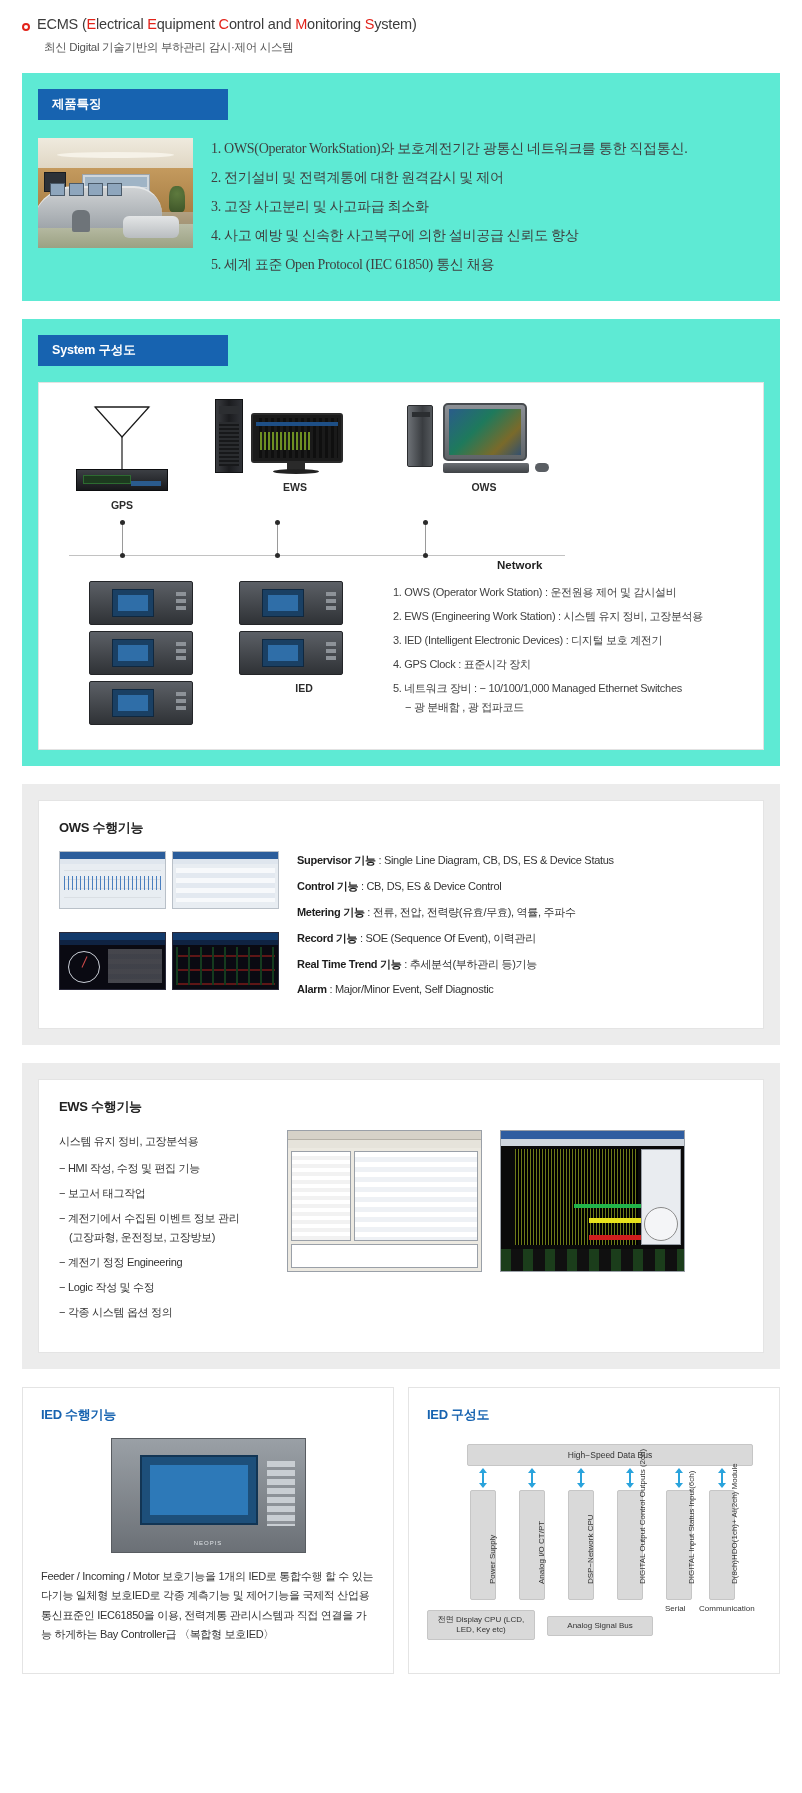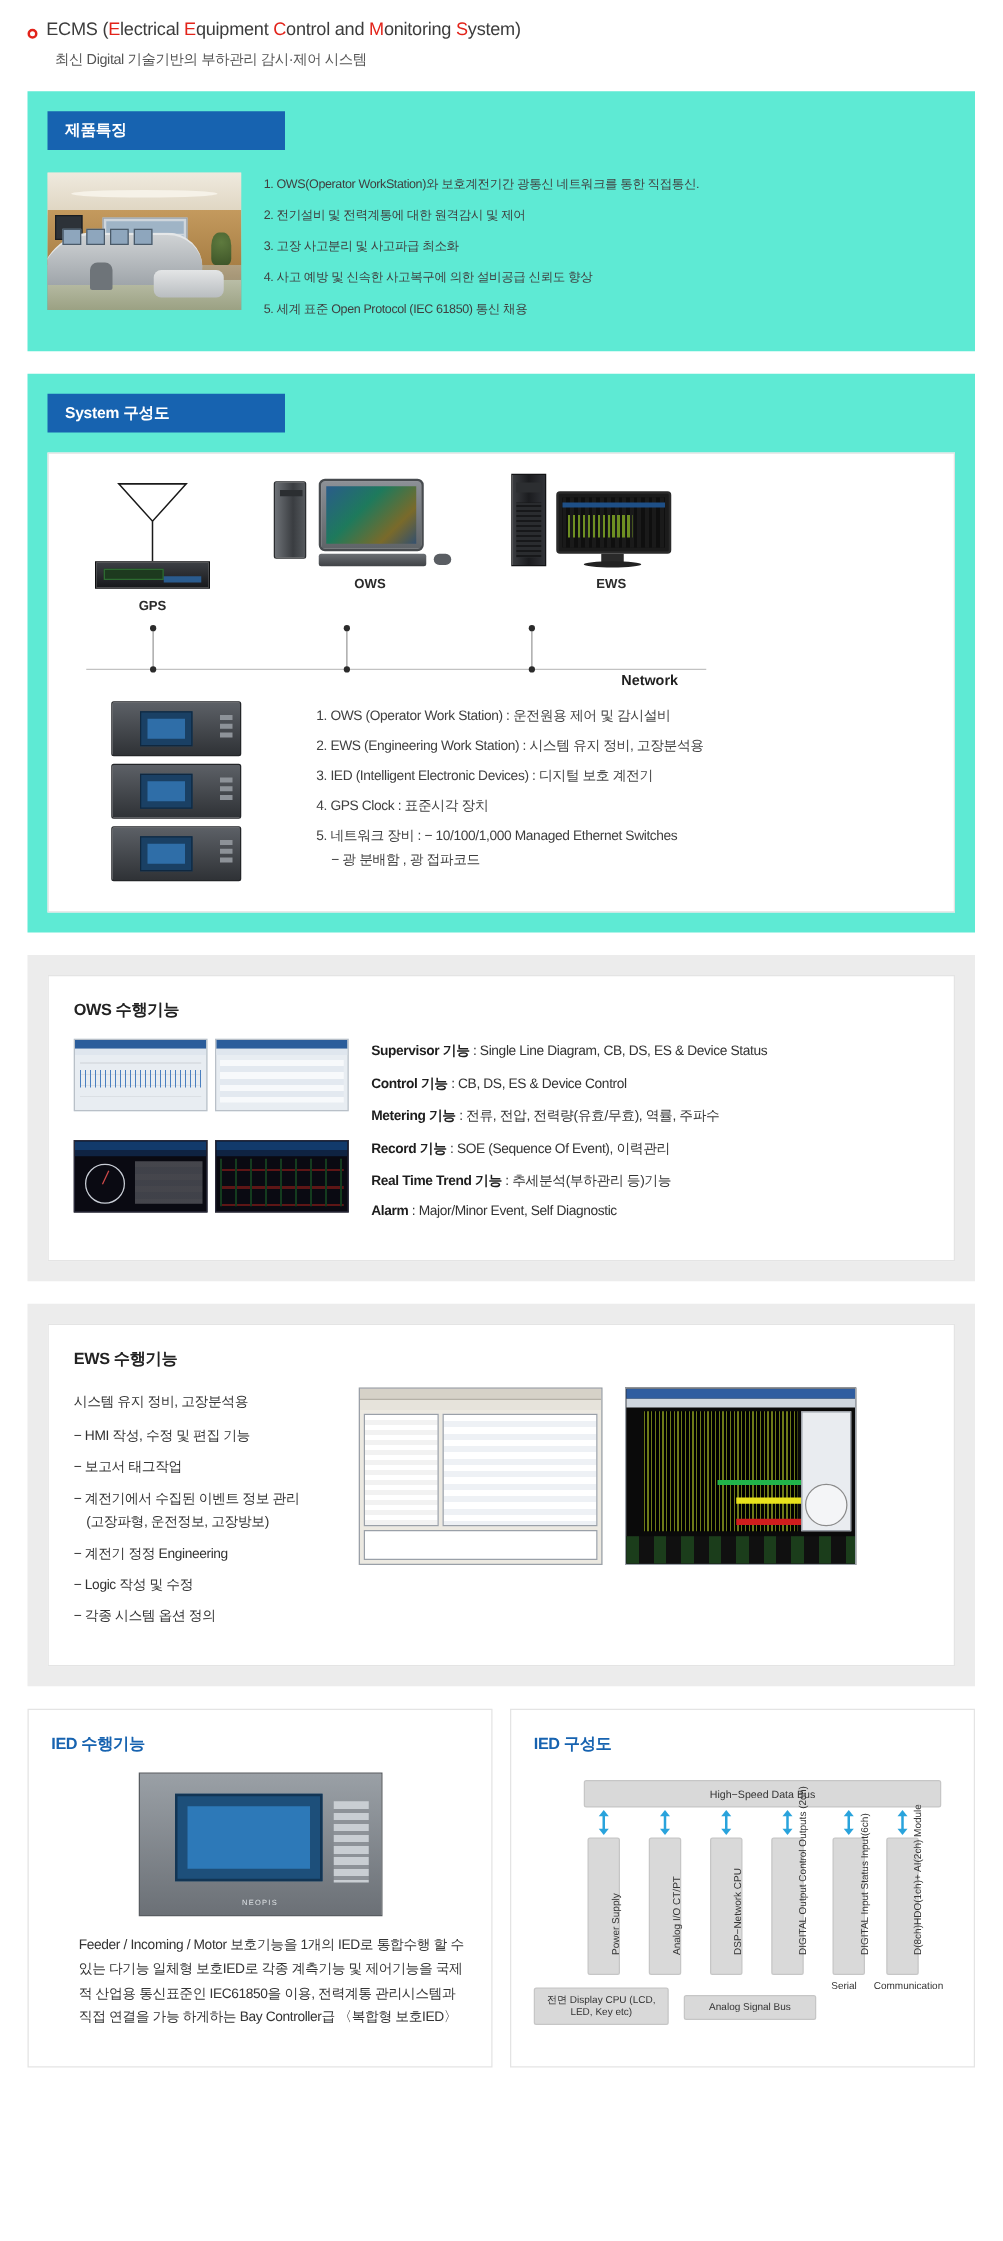--- a/index.html
+++ b/index.html
@@ -54,21 +54,21 @@
     background:linear-gradient(180deg,#cfd2d4,#9fa5aa); border-radius:60px 40px 0 0; border-top:2px solid #e5e7e8;}
   .feat-photo .desk2 { position:absolute; bottom:10px; right:14px; width:56px; height:22px;
     background:linear-gradient(180deg,#e3e5e6,#b9bdc0); border-radius:6px;}
   .feat-photo .mons { position:absolute; bottom:52px; left:12px; display:flex; gap:4px;}
   .feat-photo .mons i{display:block;width:15px;height:13px;background:#8ea6bd;border:1px solid #4a5a69;}
   .feat-photo .floor { position:absolute; bottom:0; left:0; right:0; height:24px;
     background:linear-gradient(180deg,#b9bda6,#9ba183);}
   .feat-photo .chair{position:absolute;bottom:16px;left:34px;width:18px;height:22px;background:#6e7479;border-radius:6px 6px 2px 2px;}
 
   .feat-list { flex:1; padding-top:2px; }
-  .feat-list li { list-style:none; font-size:10px; color:#3f3f3f; margin-bottom:11px; letter-spacing:-0.3px;}
+  .feat-list li { list-style:none; font-size:14px; color:#3f3f3f; margin-bottom:11px; letter-spacing:-0.3px;font-family:Liberation Serif, serif;}
 
   
   .diagram-card { background:#fff; border:1px solid #e2e2e2; margin-top:16px; padding:20px 18px 24px 18px; position:relative; }
   .dev-row { display:flex; justify-content:flex-start; gap:0; }
   .dev { text-align:center; }
   .dev .cap { font-size:10.5px; font-weight:700; color:#2b2b2b; margin-top:8px; }
 
   
   .gps-wrap{ width:130px; }
   .antenna{ width:100%; height:66px; position:relative; }
@@ -192,21 +192,21 @@
   .bcard{ flex:1; background:#fff; border:1px solid #e4e4e4; padding:18px 18px 20px 18px; }
 
   .ied-photo{ width:195px; height:115px; margin:0 auto; background:linear-gradient(180deg,#9aa0a6,#6b7076);
     border:1px solid #585c61; position:relative; }
   .ied-photo .panel-face{position:absolute;left:28px;top:16px;width:118px;height:70px;background:#1d4f7a;border:2px solid #123554;}
   .ied-photo .panel-face:after{content:"";position:absolute;left:8px;top:8px;right:8px;bottom:8px;background:#2d79b8;}
   .ied-photo .kb{position:absolute;right:10px;top:22px;width:28px;bottom:26px;
     background:repeating-linear-gradient(180deg,#c9ced3 0 6px,#8d9298 6px 9px);}
   .ied-photo .lbl{position:absolute;left:0;right:0;bottom:6px;text-align:center;font-size:6px;color:#dfe3e6;letter-spacing:1px;}
 
-  .ied-desc{ margin-top:14px;margin-left:22px; }
+  .ied-desc{ margin-top:14px; }
   .ied-desc p{ font-size:11px; color:#333; line-height:1.75; letter-spacing:-0.3px;}
 
   
   .blk-wrap{ position:relative; height:215px; margin-top:10px; }
   .bus{ position:absolute; background:#d9d9d9; border:1px solid #c6c6c6; display:flex;
         align-items:center; justify-content:center; font-size:8.5px; color:#333; }
   .hs-bus{ left:40px; right:8px; top:6px; height:22px; border-radius:2px; }
   .vmod{ position:absolute; width:26px; background:#d9d9d9; border:1px solid #c6c6c6; border-radius:2px;
          top:52px; height:110px; }
   .vmod span{ display:block; white-space:nowrap; transform:rotate(-90deg); transform-origin:left top;
@@ -275,42 +275,42 @@
             <svg width="70" height="66" viewBox="0 0 70 66">
               <polygon points="8,4 62,4 35,34" fill="none" stroke="#1a1a1a" stroke-width="1.2"></polygon>
               <line x1="8" y1="4" x2="62" y2="4" stroke="#1a1a1a" stroke-width="1.2"></line>
               <line x1="35" y1="34" x2="35" y2="66" stroke="#1a1a1a" stroke-width="1.2"></line>
             </svg>
           </div>
           <div class="gps-unit"></div>
           <div class="cap">GPS</div>
         </div>
 
+        <div class="dev ews-wrap">
+          <div class="ews-pic">
+            <div class="server"></div>
+            <div class="lcd">
+                <div class="scr"></div>
+              </div>
+            <div class="lcd-stand"></div>
+              <div class="lcd-base"></div>
+          </div>
+          <div class="cap">EWS</div>
+        </div>
+
         <div class="dev ows-wrap">
           <div class="ows-pic">
             <div class="tower"></div>
             <div class="crt">
                 <div class="scr"></div>
               </div>
             <div class="kbd"></div>
             <div class="mouse"></div>
           </div>
           <div class="cap">OWS</div>
-        </div>
-
-        <div class="dev ews-wrap">
-          <div class="ews-pic">
-            <div class="server"></div>
-            <div class="lcd">
-                <div class="scr"></div>
-              </div>
-            <div class="lcd-stand"></div>
-              <div class="lcd-base"></div>
-          </div>
-          <div class="cap">EWS</div>
         </div>
       </div>
 
       <div class="net-area">
         <div class="net-line"></div>
         <div class="drop" style="left:65px;  top:6px; height:32px;"></div>
         <div class="dot" style="left:63px;  top:3px;"></div>
         <div class="dot" style="left:63px;  top:36px;"></div>
         <div class="drop" style="left:220px; top:6px; height:32px;"></div>
         <div class="dot" style="left:218px; top:3px;"></div>
@@ -342,20 +342,41 @@
               </div>
             <div class="ied-unit">
                 <div class="face"></div>
                 <div class="btns">
                   <i></i>
                   <i></i>
                   <i></i>
                 </div>
               </div>
           </div>
+        </div>
+        <div style="width:130px;">
+          <div class="ied-col">
+            <div class="ied-unit">
+                <div class="face"></div>
+                <div class="btns">
+                  <i></i>
+                  <i></i>
+                  <i></i>
+                </div>
+              </div>
+            <div class="ied-unit">
+                <div class="face"></div>
+                <div class="btns">
+                  <i></i>
+                  <i></i>
+                  <i></i>
+                </div>
+              </div>
+          </div>
+          <div class="ied-cap">IED</div>
         </div>
         <ul class="sys-list" id="sys-list">
             <li>1. OWS (Operator Work Station) : 운전원용 제어 및 감시설비</li>
             <li>2. EWS (Engineering Work Station) : 시스템 유지 정비, 고장분석용</li>
             <li>3. IED (Intelligent Electronic Devices) : 디지털 보호 계전기</li>
             <li>4. GPS Clock : 표준시각 장치</li>
             <li>5. 네트워크 장비 : − 10/100/1,000 Managed Ethernet Switches</li>
             <li style="margin-top: -5px;">
               <span class="ind">− 광 분배함 , 광 접파코드</span>
             </li>

